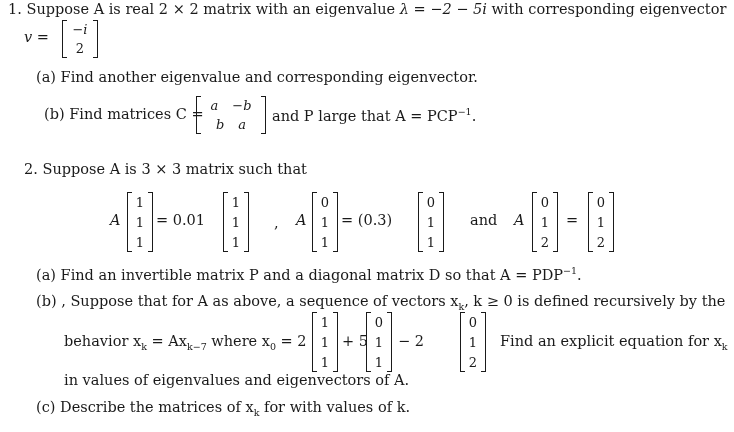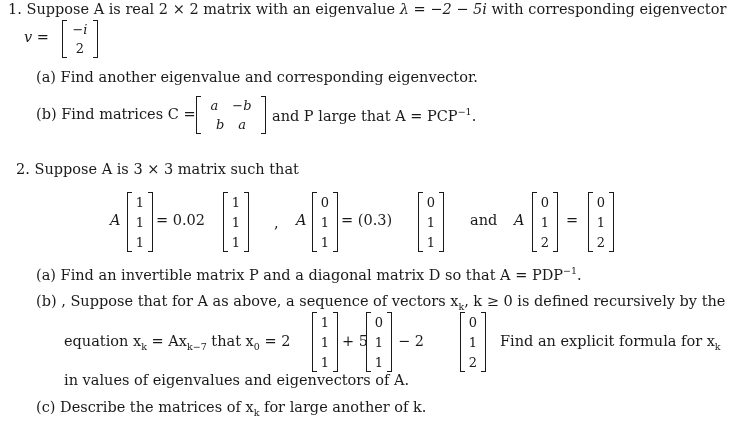--- a/index.html
+++ b/index.html
@@ -38,21 +38,21 @@
     <div class="tick" style="right:0;bottom:0"></div>
   <span class="it">−i</span>
   <span>2</span>
 </div>
 
 <div class="abs" style="left:36px;top:69px;">
   <span>(a)</span>
   <span>Find another eigenvalue and corresponding eigenvector.</span>
 </div>
 
-<div class="abs" style="left:36px;top:106px;text-align:center;">
+<div class="abs" style="left:44px;top:106px;text-align:center;">
   <span>(b)</span>
   <span>Find matrices C =</span>
 </div>
 <div class="mat" style="left:196px;top:96px;width:68px;height:38px;">
   <div class="tick" style="left:0;top:0"></div>
     <div class="tick" style="left:0;bottom:0"></div>
   <div class="tick" style="right:0;top:0"></div>
     <div class="tick" style="right:0;bottom:0"></div>
   <div class="mrow it">
       <span>a</span>
@@ -60,36 +60,36 @@
     </div>
   <div class="mrow it">
       <span>b</span>
       <span>a</span>
     </div>
 </div>
 <div class="abs" style="left:272px;top:106px;">
   <span>and P large that A = PCP</span><sup>−1</sup><span>.</span>
 </div>
 
-<div class="abs" style="left:16px;top:161px;">
+<div class="abs" style="left:24px;top:161px;">
   <span>2.</span>
   <span>Suppose A is 3 × 3 matrix such that</span>
 </div>
 
 <div class="abs it" style="left:110px;top:212px;">A</div>
 <div class="mat" style="left:127px;top:192px;width:24px;height:60px;">
   <div class="tick" style="left:0;top:0"></div>
     <div class="tick" style="left:0;bottom:0"></div>
   <div class="tick" style="right:0;top:0"></div>
     <div class="tick" style="right:0;bottom:0"></div>
   <span>1</span>
     <span>1</span>
     <span>1</span>
 </div>
-<div class="abs" style="left:156px;top:212px;">= 0.02</div>
+<div class="abs" style="left:156px;top:212px;">= 0.01</div>
 <div class="mat" style="left:223px;top:192px;width:24px;height:60px;">
   <div class="tick" style="left:0;top:0"></div>
     <div class="tick" style="left:0;bottom:0"></div>
   <div class="tick" style="right:0;top:0"></div>
     <div class="tick" style="right:0;bottom:0"></div>
   <span>1</span>
     <span>1</span>
     <span>1</span>
 </div>
 <div class="abs" style="left:274px;top:215px;">,</div>
@@ -141,21 +141,21 @@
   <span>(a)</span>
   <span>Find an invertible matrix P and a diagonal matrix D so that A = PDP</span><sup>−1</sup><span>.</span>
 </div>
 
 <div class="abs" style="left:36px;top:293px;">
   <span>(b)</span>
   <span>, Suppose that for A as above, a sequence of vectors x</span><sub>k</sub><span>, k ≥ 0 is defined recursively by the</span>
 </div>
 
 <div class="abs" style="left:64px;top:333px;">
-  <span>equation x</span><sub>k</sub><span> = Ax</span><sub>k−7</sub><span> that x</span><sub>0</sub>
+  <span>behavior x</span><sub>k</sub><span> = Ax</span><sub>k−7</sub><span> where x</span><sub>0</sub>
   <span>= 2</span>
 </div>
 <div class="mat" style="left:312px;top:312px;width:24px;height:60px;">
   <div class="tick" style="left:0;top:0"></div>
     <div class="tick" style="left:0;bottom:0"></div>
   <div class="tick" style="right:0;top:0"></div>
     <div class="tick" style="right:0;bottom:0"></div>
   <span>1</span>
     <span>1</span>
     <span>1</span>
@@ -174,21 +174,21 @@
 <div class="mat" style="left:460px;top:312px;width:24px;height:60px;">
   <div class="tick" style="left:0;top:0"></div>
     <div class="tick" style="left:0;bottom:0"></div>
   <div class="tick" style="right:0;top:0"></div>
     <div class="tick" style="right:0;bottom:0"></div>
   <span>0</span>
     <span>1</span>
     <span>2</span>
 </div>
 <div class="abs" style="left:500px;top:333px;">
-  <span>Find an explicit formula for x</span><sub>k</sub>
+  <span>Find an explicit equation for x</span><sub>k</sub>
 </div>
 
 <div class="abs" style="left:64px;top:372px;">in values of eigenvalues and eigenvectors of A.</div>
 
 <div class="abs" style="left:36px;top:399px;">
   <span>(c)</span>
-  <span>Describe the matrices of x</span><sub>k</sub><span> for large another of k.</span>
+  <span>Describe the matrices of x</span><sub>k</sub><span> for with values of k.</span>
 </div>
 
 </body></html>

